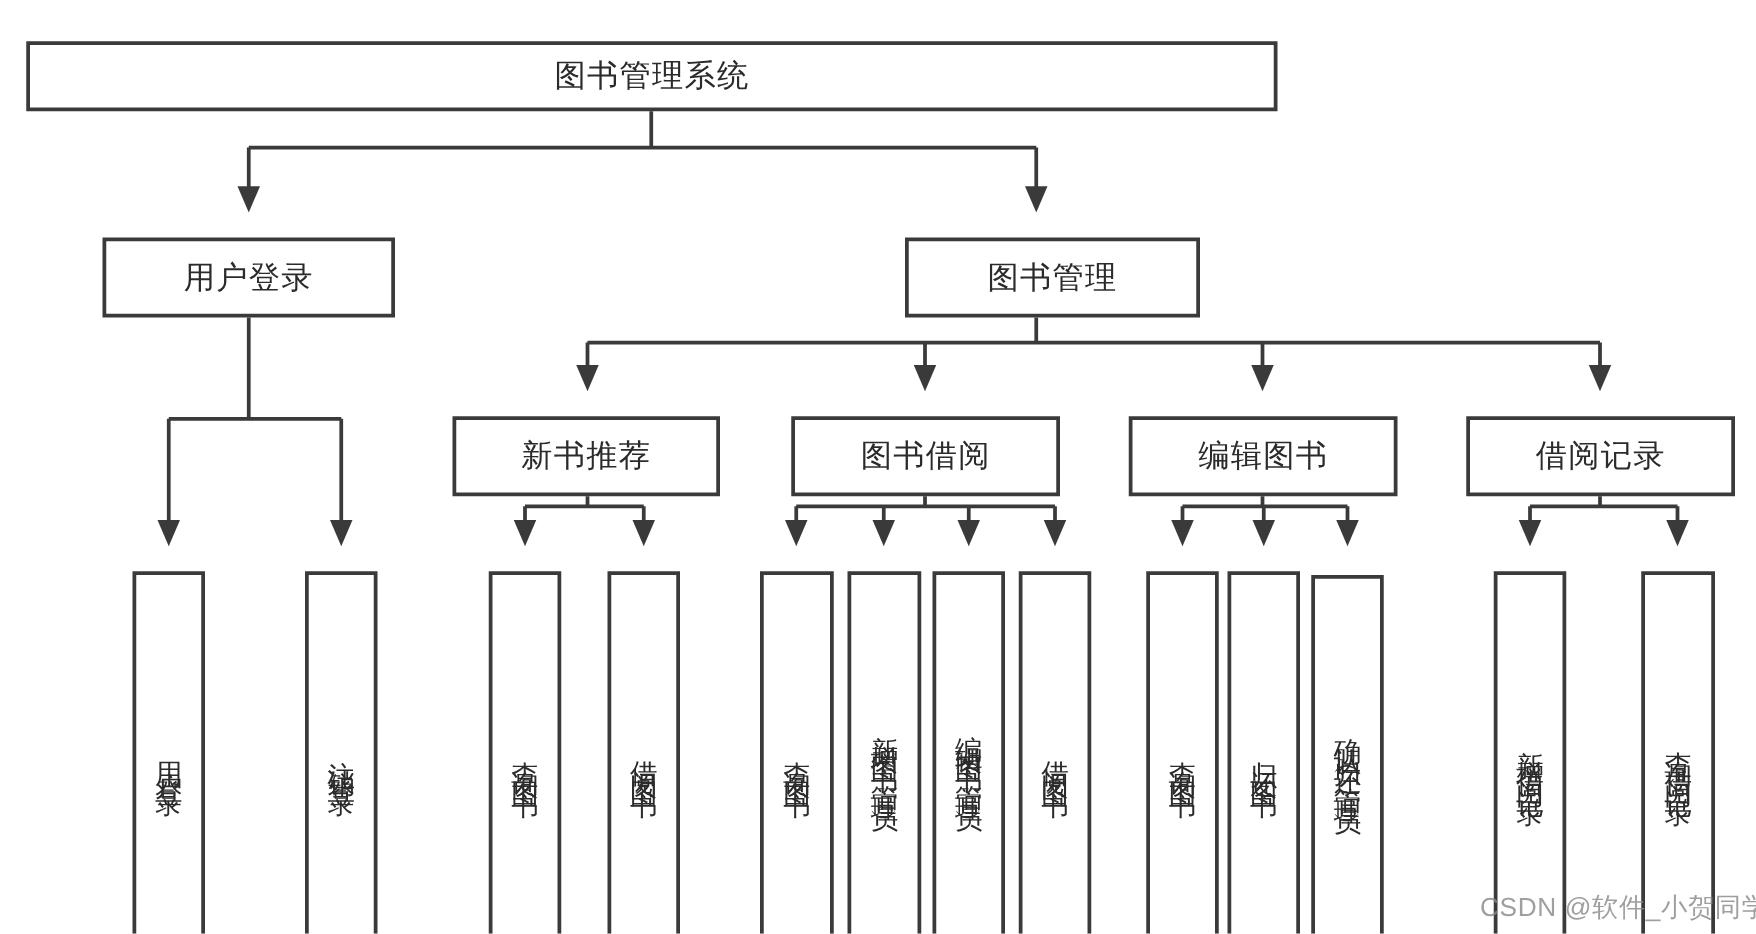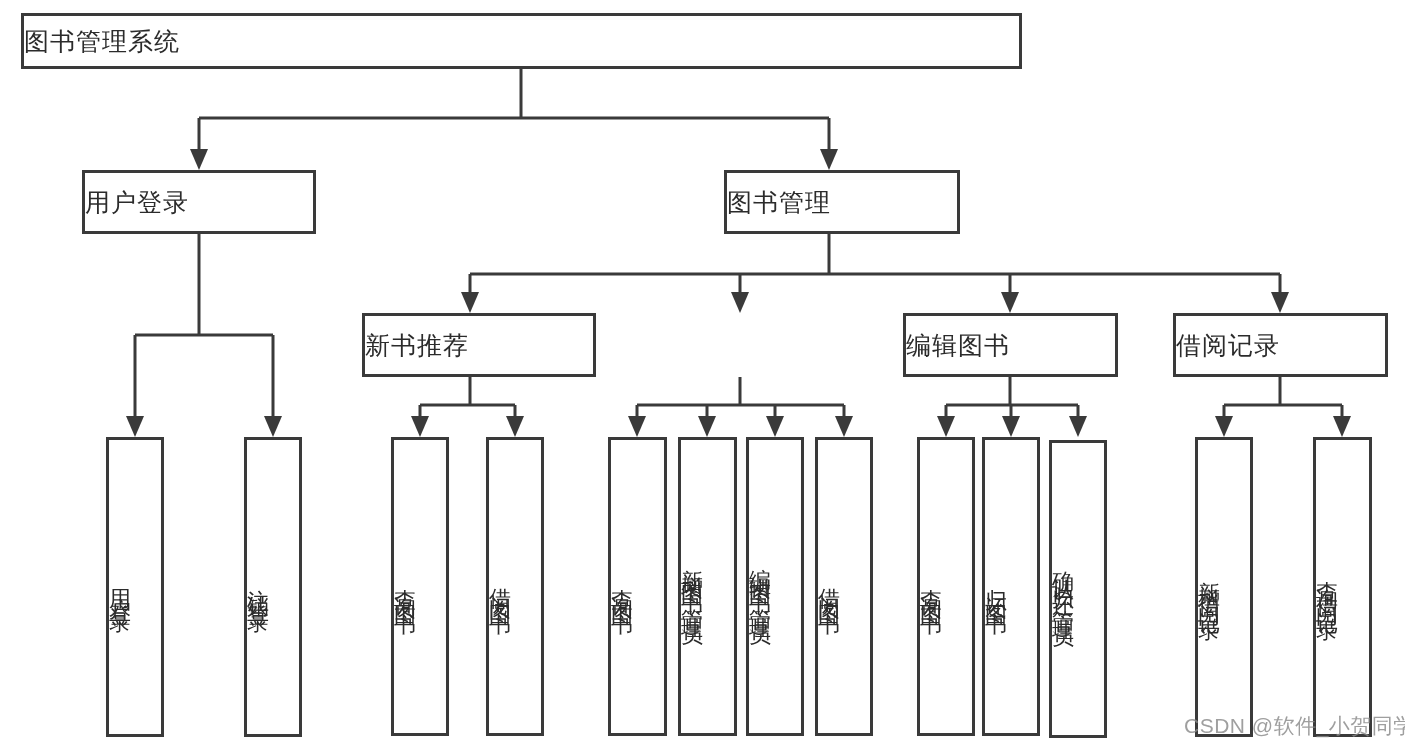--- a/index.html
+++ b/index.html
@@ -36,22 +36,24 @@
     fill: var(--line);
     stroke: none;
   }
 
   .box {
     position: absolute;
     border: 3px solid var(--line);
     background: var(--background);
     display: flex;
     align-items: center;
+    justify-content: center;
     z-index: 2;
     color: var(--text);
+    margin-top: 20px;
   }
   .box .lbl {
     font-size: 25px;
     font-weight: 500;
     letter-spacing: 1px;
     line-height: 1;
     white-space: nowrap;
   }
   .leaf .lbl {
     writing-mode: vertical-rl;
@@ -133,22 +135,25 @@
     <span class="lbl">图书管理系统</span>
   </div>
 
   <div class="box" style="left:82px;top:170px;width:234px;height:64px">
     <span class="lbl">用户登录</span>
   </div>
   <div class="box" style="left:724px;top:170px;width:236px;height:64px">
     <span class="lbl">图书管理</span>
   </div>
 
-  <div class="box" style="left:362px;top:313px;width:234px;height:64px">
+  <div class="box" style="left:362px;top:313px;width:214px;height:64px">
     <span class="lbl">新书推荐</span>
+  </div>
+  <div class="box" style="left:633px;top:313px;width:215px;height:64px">
+    <span class="lbl">图书借阅</span>
   </div>
   <div class="box" style="left:903px;top:313px;width:215px;height:64px">
     <span class="lbl">编辑图书</span>
   </div>
   <div class="box" style="left:1173px;top:313px;width:215px;height:64px">
     <span class="lbl">借阅记录</span>
   </div>
 
   <div class="box leaf" style="left:106px;top:437px;width:58px;height:300px">
     <span class="lbl">用户登录</span>

